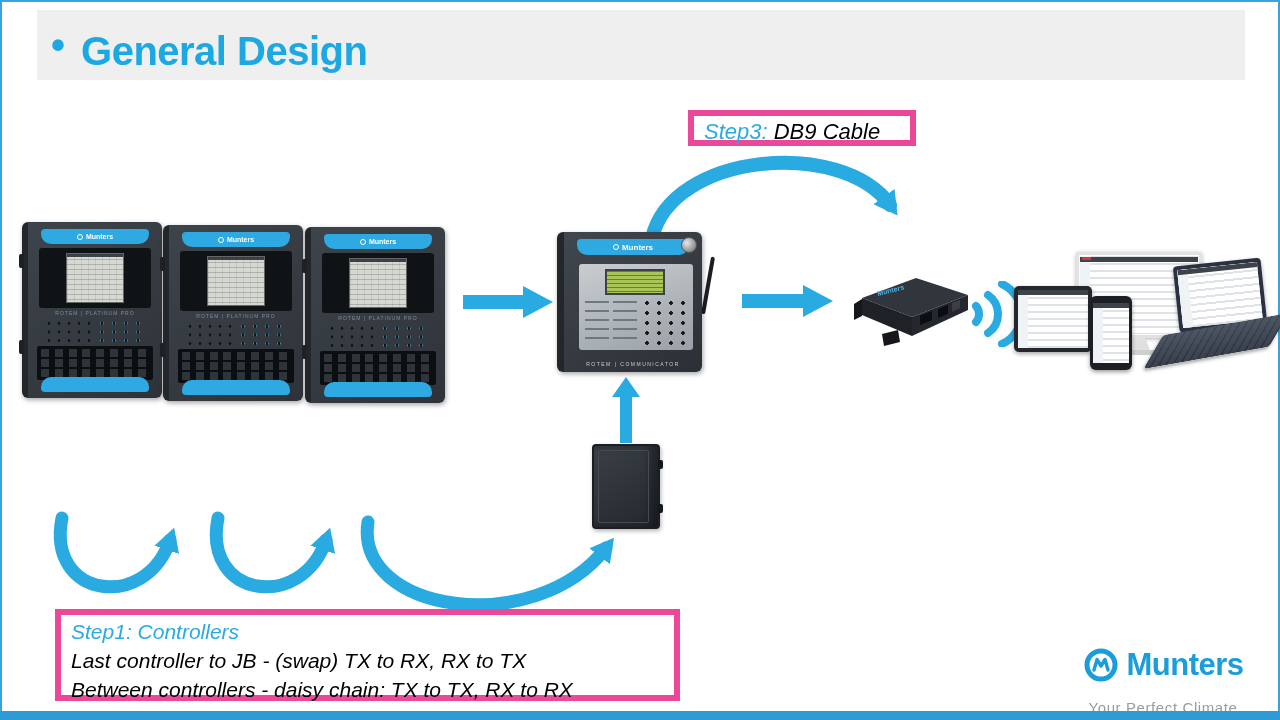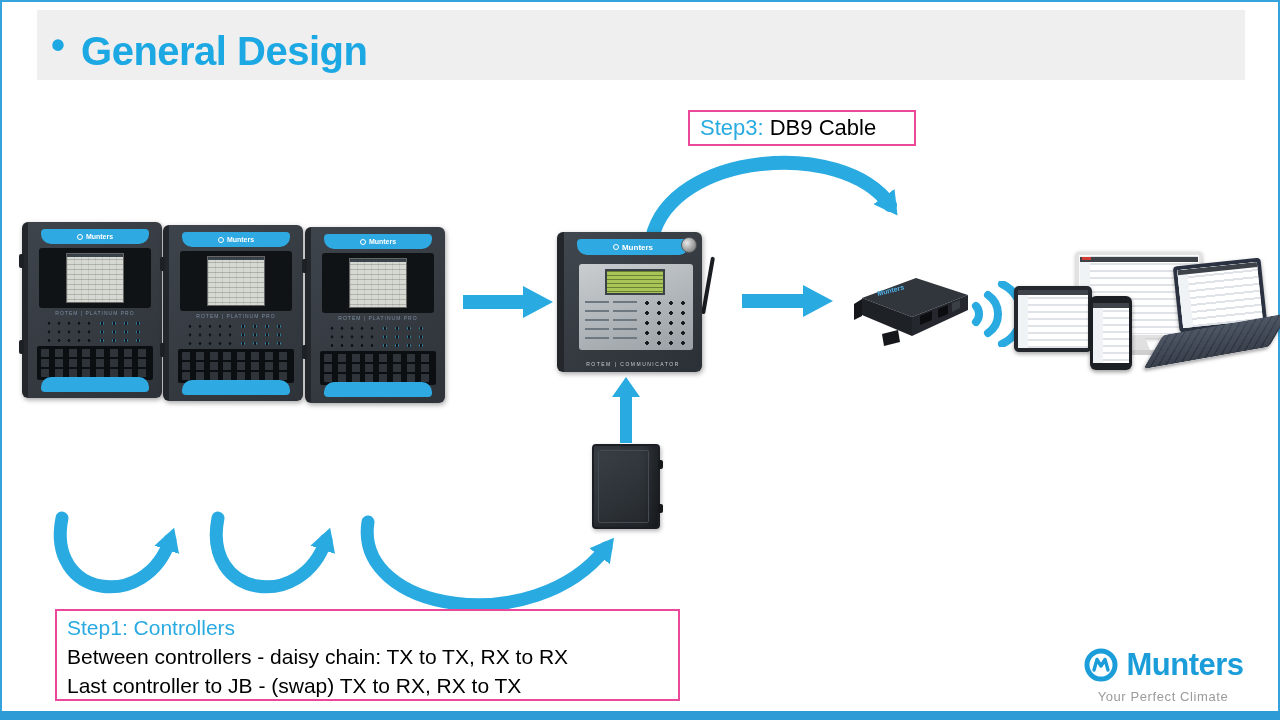--- a/index.html
+++ b/index.html
@@ -103,33 +103,33 @@
     padding:7px 3px; box-shadow:0 2px 4px rgba(0,0,0,.4); z-index:4; }
   .laptop { position:absolute; left:146px; top:6px; width:120px; height:118px; z-index:3; }
   .lap-screen { position:absolute; left:16px; top:6px; width:88px; height:66px; background:#2A3140; border-radius:4px;
     padding:4px; transform:rotate(-6deg); box-shadow:0 2px 4px rgba(0,0,0,.35); }
   .lap-deck { position:absolute; left:-8px; top:70px; width:128px; height:30px; border-radius:4px;
     background-image:repeating-linear-gradient(90deg, rgba(255,255,255,.07) 0 6px, transparent 6px 8px),
                      linear-gradient(180deg,#414A59,#2B323E);
     transform:rotate(-10deg) skewX(-40deg); box-shadow:0 2px 3px rgba(0,0,0,.35); }
 
   
-  .callout { position:absolute; background:#fff; border:2px solid #ec4899; font-size:22px; color:#000; }
+  .callout { position:absolute; background:#fff; border:6px solid #ec4899; font-size:22px; color:#000;font-style:italic; }
   .callout .lbl { color:#29ABE2; }
   .callout.step3 { left:688px; top:110px; width:228px; height:36px; line-height:32px; padding-left:10px; }
   .callout.step2 { left:637px; top:389px; width:230px; height:37px; line-height:33px; padding-left:10px; }
   .callout.step1 { left:55px; top:609px; width:625px; height:92px; padding:2px 10px; font-size:21px; }
   .callout.step1 div { line-height:29px; white-space:nowrap; }
   .c1-title { color:#29ABE2; }
 
   
   .footer-logo { position:absolute; left:1068px; top:646px; width:190px; text-align:center; }
   .logo-row { display:flex; align-items:center; justify-content:center; }
   .logo-text { color:#1B9DD9; font-size:31px; font-weight:bold; letter-spacing:-0.5px; margin-left:6px; }
-  .tagline { color:#9B9B9B; font-size:13px; letter-spacing:0.6px; margin-top:5px; }
+  .tagline { color:#9B9B9B; font-size:15px; letter-spacing:0.6px; margin-top:15px; }
   .bottom-bar { position:absolute; left:0; bottom:0; width:1280px; height:9px; background:#2F9BD6; }
 </style>
 </head>
 <body>
 
 <div class="slide">
 
   <div class="title-bar">
     <span class="title-bullet">•</span>
     <span class="page-title">General Design</span>
@@ -288,22 +288,22 @@
       <div class="lap-deck"></div>
     </div>
   </div>
 
   <div class="callout step3">
     <span class="lbl">Step3:</span>
     <span>DB9 Cable</span>
   </div>
   <div class="callout step1">
     <div class="c1-title">Step1: Controllers</div>
+    <div>Last controller to JB - (swap) TX to RX, RX to TX</div>
     <div>Between controllers - daisy chain: TX to TX, RX to RX</div>
-    <div>Last controller to JB - (swap) TX to RX, RX to TX</div>
   </div>
 
   <div class="footer-logo">
     <div class="logo-row">
       <svg width="38" height="38" viewBox="0 0 38 38">
         <circle cx="19" cy="19" r="14" fill="none" stroke="#1B9DD9" stroke-width="5"></circle>
         <path d="M12 24 L15 13.5 L19 20 L23 13.5 L26 24" fill="none" stroke="#1B9DD9" stroke-width="3.4" stroke-linejoin="round" stroke-linecap="round"></path>
       </svg>
       <span class="logo-text">Munters</span>
     </div>

